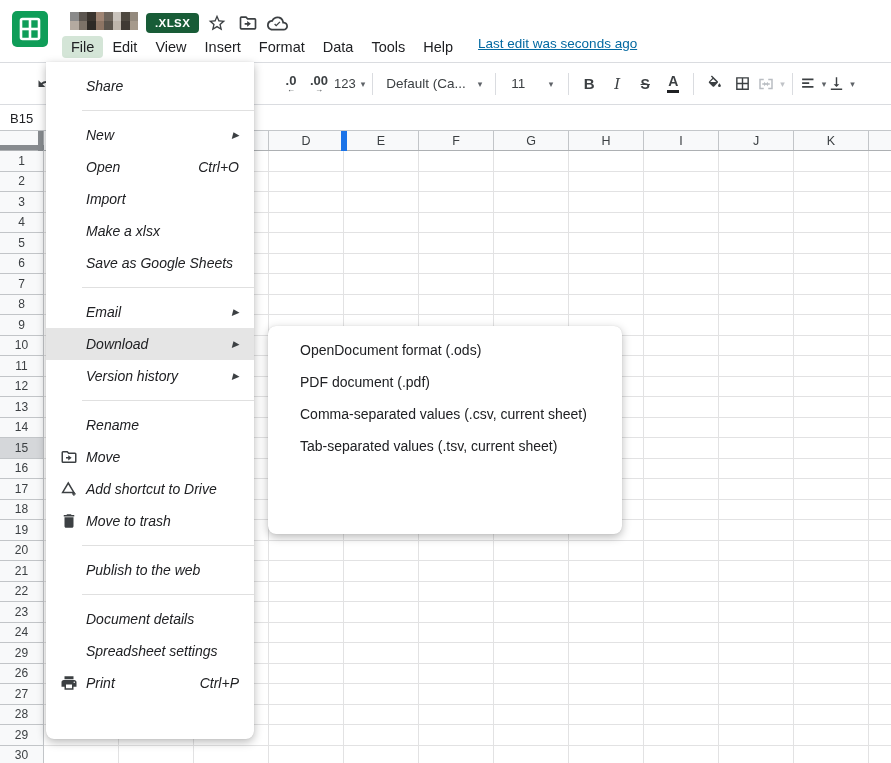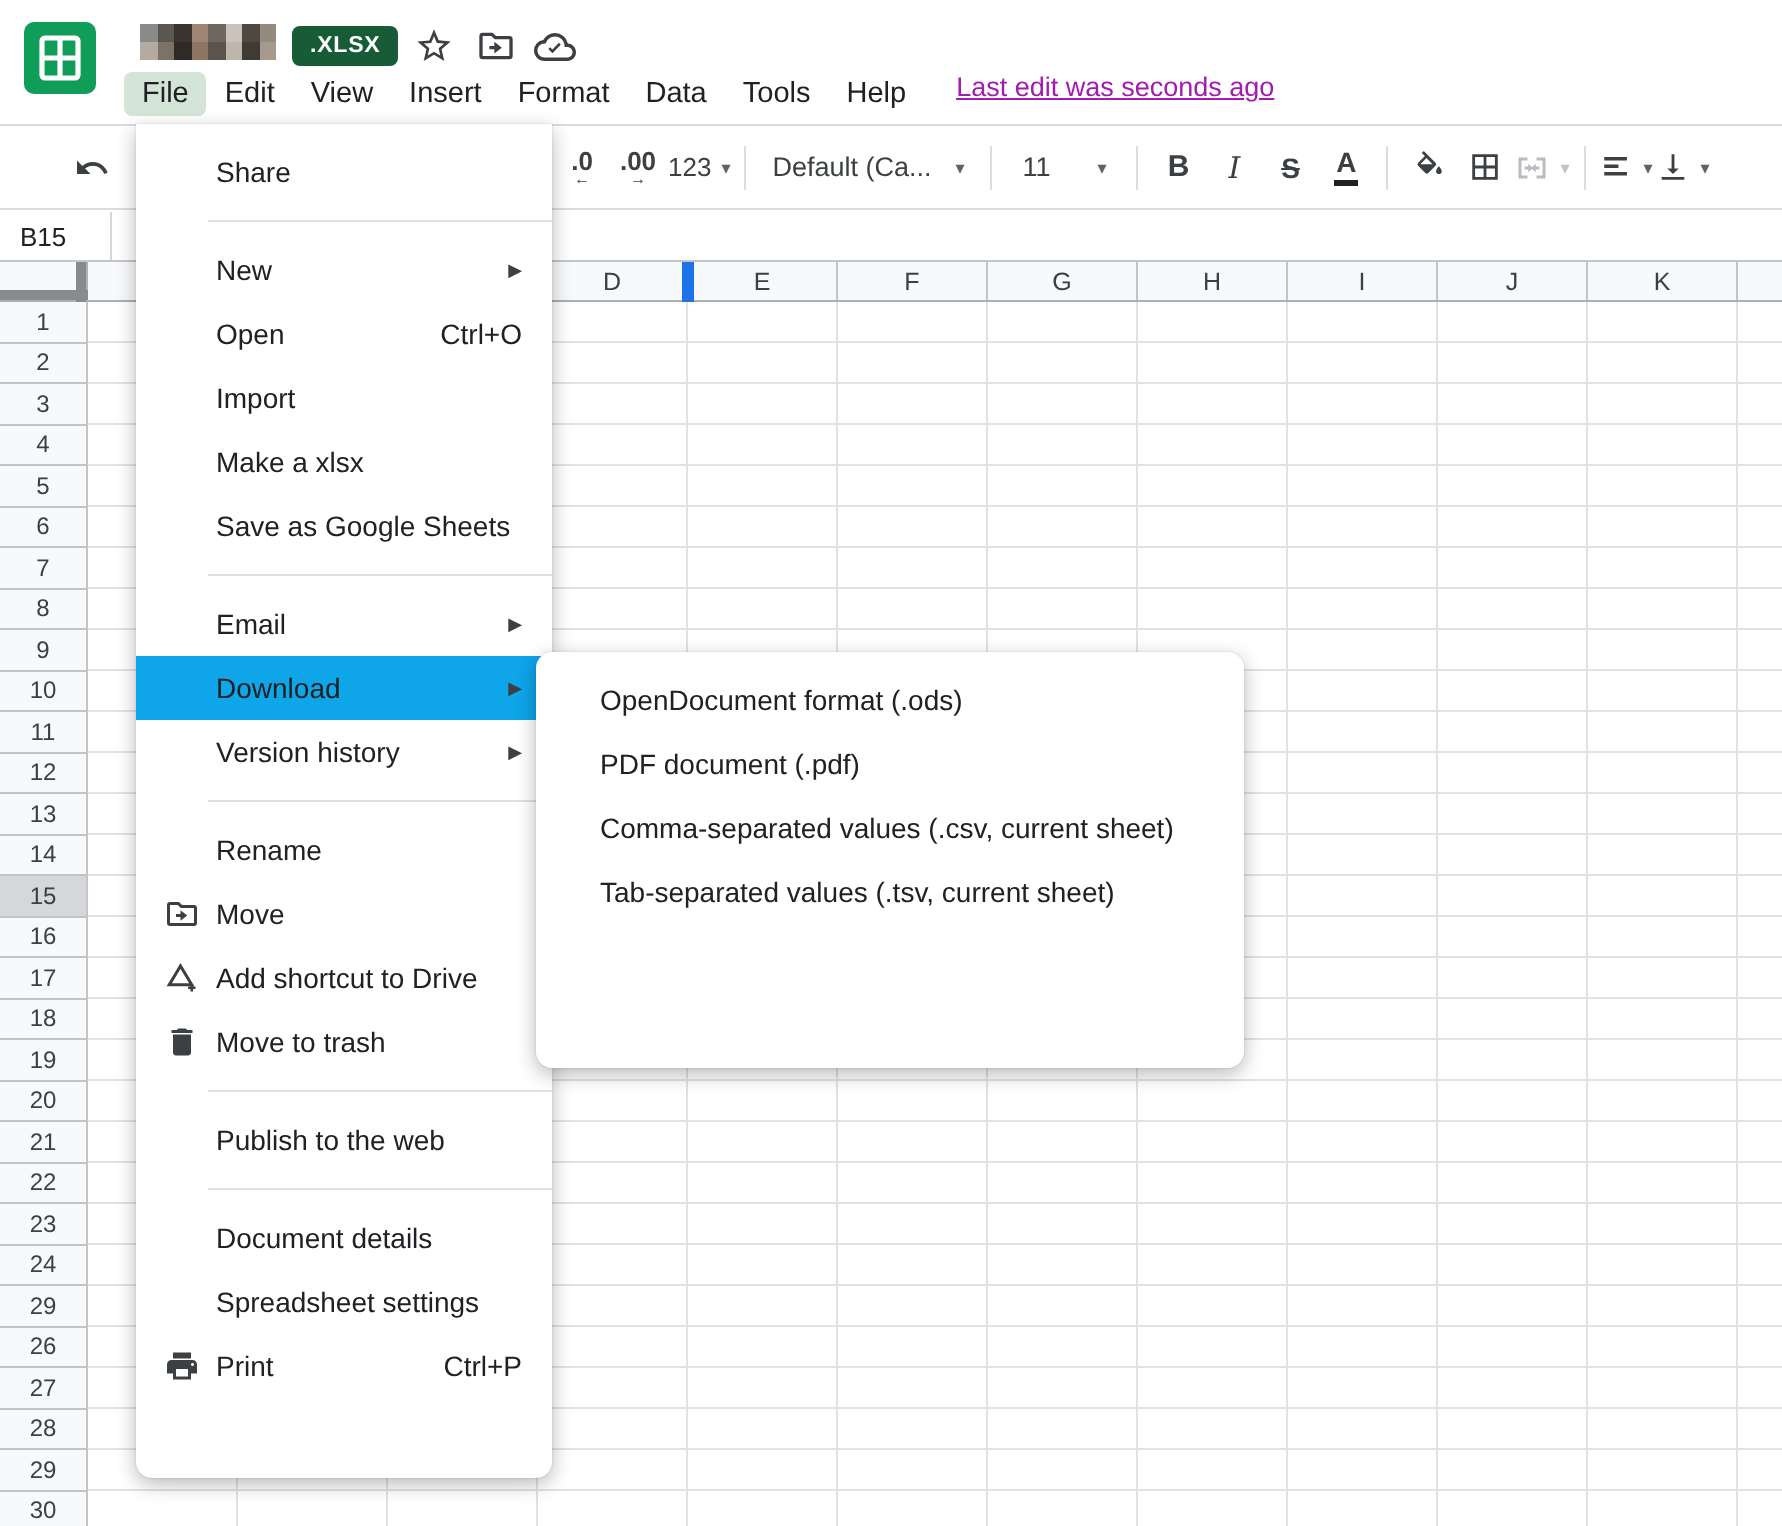--- a/index.html
+++ b/index.html
@@ -16,21 +16,21 @@
      display:flex; align-items:center; }
   .top-ic { position:absolute; top:12px; width:22px; height:22px; display:flex;
      align-items:center; justify-content:center; color:#3c4043; }
   #star-btn { left:206px; } #folder-btn { left:237px; } #cloud-btn { left:266px; }
 
   
   #menubar { position:absolute; left:62px; top:36px; height:26px; display:flex;
      align-items:flex-start; font-size:14.5px; }
   .mb-item { padding:3px 9px; border-radius:4px; cursor:default; }
   .mb-item.active { background:#d4e5d7; }
-  #last-edit { margin-left:16px; font-size:13.5px; color:#a21caf;
+  #last-edit { margin-left:16px; font-size:13.5px; color:#0369a1;
      text-decoration:underline; white-space:nowrap; }
 
   
   #toolbar { position:absolute; left:0; top:62px; width:891px; height:43px;
      border-top:1px solid #dadce0; border-bottom:1px solid #dadce0; background:#fff; }
   #undo-btn { position:absolute; left:32px; top:0; height:100%; width:28px;
      display:flex; align-items:center; justify-content:center; }
   #tb-controls { position:absolute; left:278px; top:0; height:100%;
      display:flex; align-items:center; gap:2px; }
   .tb-btn { min-width:26px; height:30px; display:flex; align-items:center;
@@ -73,26 +73,26 @@
   .row-h { width:44px; height:20.5px; border-right:1px solid #c2c5c8;
      border-bottom:1px solid #c2c5c8; display:flex; align-items:center; justify-content:center;
      font-size:12px; color:#3c4043; background:#f8f9fa; }
   .row-h.sel { background:#d5d7da; }
   #cells { position:absolute; left:44px; top:20px; width:847px; height:612px;
      background-image:
        repeating-linear-gradient(to right, transparent 0px, transparent 74px, #e2e2e3 74px, #e2e2e3 75px),
        repeating-linear-gradient(to bottom, transparent 0px, transparent 19.5px, #e2e2e3 19.5px, #e2e2e3 20.5px); }
 
   
-  #file-menu { position:absolute; left:68px; top:62px; width:208px; height:677px;
+  #file-menu { position:absolute; left:46px; top:62px; width:208px; height:677px;
      background:#fff; z-index:10; border-radius:0 0 8px 8px; padding:8px 0;
-     box-shadow:0 3px 10px rgba(0,0,0,.28), 0 0 1px rgba(0,0,0,.15); }
+     box-shadow:0 3px 10px rgba(0,0,0,.28), 0 0 1px rgba(0,0,0,.15);font-style:italic; }
   .mi { height:32px; display:flex; align-items:center; padding:0 15px 0 14px;
      font-size:14px; cursor:default; }
-  .mi.hl { background:#0ea5e9; }
+  .mi.hl { background:#e5e5e5; }
   .mi.disabled { color:#92959b; }
   .mi-ic { width:24px; flex:0 0 24px; display:flex; align-items:center; color:#3c4043; }
   .mi-lb { margin-left:2px; white-space:nowrap; }
   .mi-right { margin-left:auto; font-size:14px; }
   .mi-arrow { margin-left:auto; font-size:9px; color:#3c4043; }
   .m-div { border-top:1px solid #e0e0e0; margin:8px 0 8px 36px; }
 
   
   #download-submenu { position:absolute; left:268px; top:326px; width:354px; height:208px;
      background:#fff; z-index:11; border-radius:8px; padding:8px 0; overflow:hidden;

